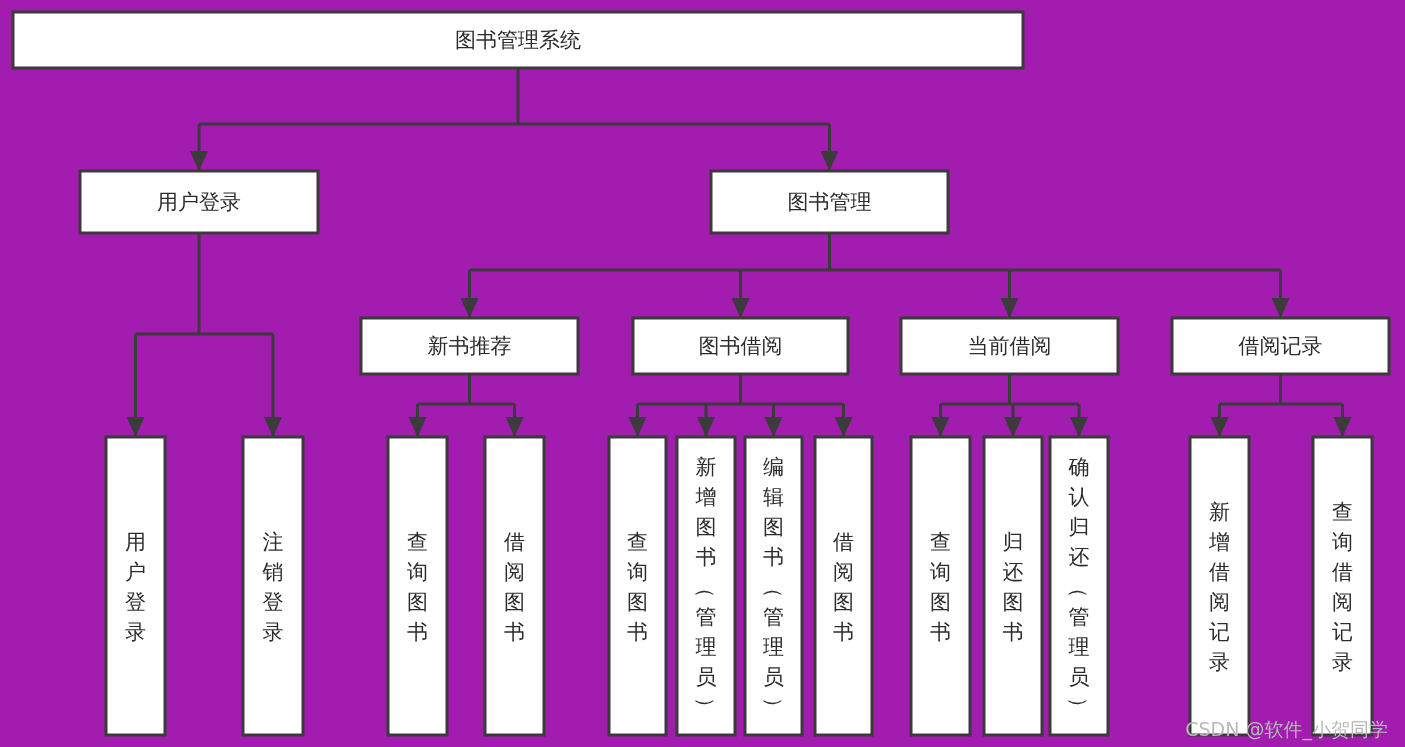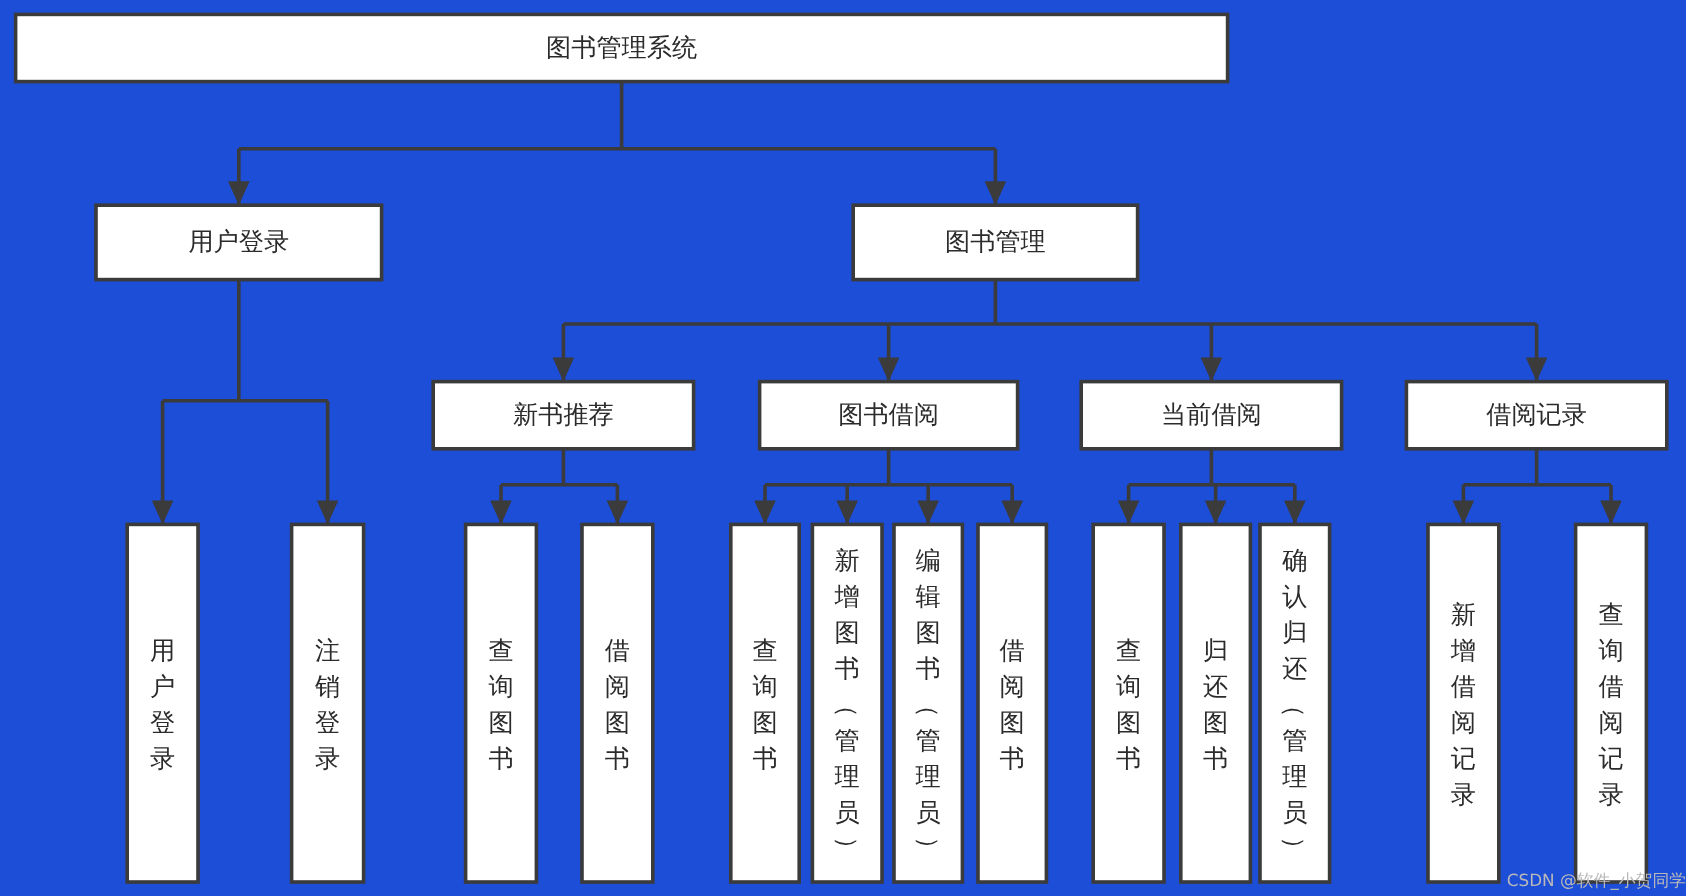--- a/index.html
+++ b/index.html
@@ -11,21 +11,21 @@
   body {
     width: 1405px;
     height: 747px;
     overflow: hidden;
     font-family: "DejaVu Sans", "Liberation Sans", sans-serif;
   }
   #diagram-root {
     position: relative;
     width: 1405px;
     height: 747px;
-    background: #1d4ed8;
+    background: #a21caf;
   }
   svg.diagram-canvas {
     position: absolute;
     left: 0;
     top: 0;
     width: 1405px;
     height: 747px;
     display: block;
   }
   .node-box {
@@ -52,24 +52,24 @@
     letter-spacing: 0px;
   }
   .node-label-v {
     font-family: "DejaVu Sans", "Liberation Sans", sans-serif;
     font-size: 21px;
     fill: #2b2b2b;
     text-anchor: middle;
   }
   .watermark {
     position: absolute;
-    right: 0;
+    right: 17px;
     bottom: 4px;
     font-family: "DejaVu Sans", "Liberation Sans", sans-serif;
-    font-size: 14px;
+    font-size: 19px;
     color: #b9b9b9;
     white-space: nowrap;
     user-select: none;
     pointer-events: none;
   }
 </style>
 </head>
 <body>
 
 <div id="diagram-root">

